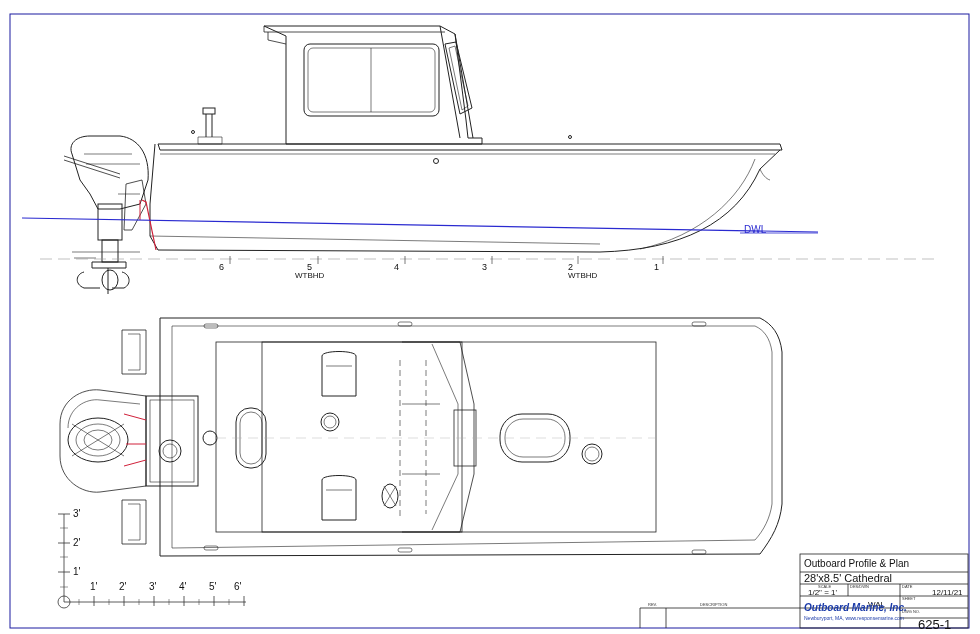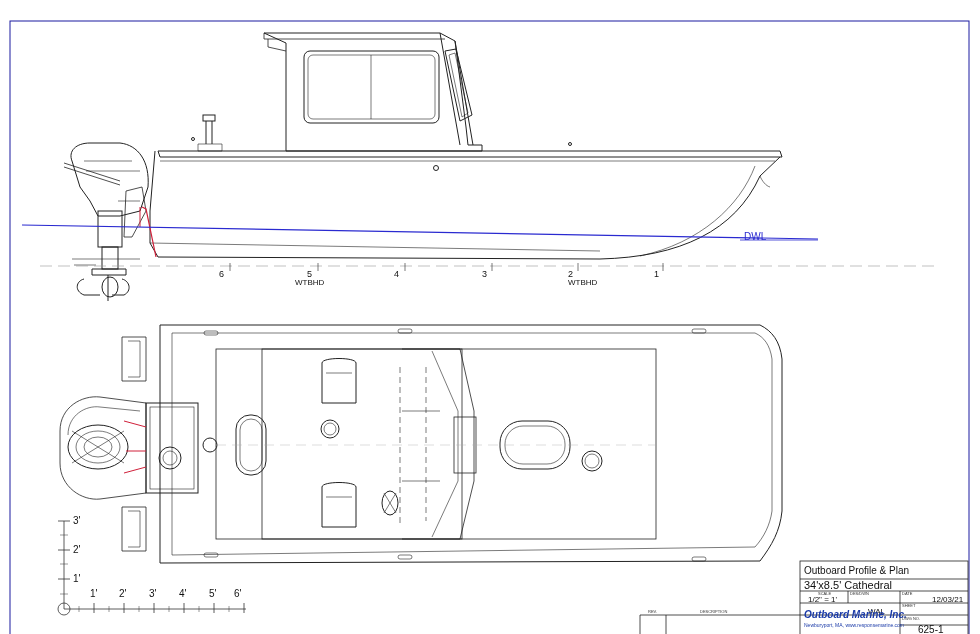--- a/index.html
+++ b/index.html
@@ -1,17 +1,17 @@
 <!DOCTYPE html>
 <html><head>
 <meta charset="utf-8">
 <style>
   html, body { margin:0; padding:0; background:#ffffff; }
   body { width:980px; height:634px; position:relative; overflow:hidden; font-family:"Liberation Sans", sans-serif; }
-  .sheet { position:absolute; left:0; top:11px; width:980px; height:528px; }
+  .sheet { position:absolute; left:0; top:4px; width:980px; height:528px; }
   .tb-text { font-family:"Liberation Sans", sans-serif; position:absolute; color:#111; white-space:nowrap; }
   .tb-label { font-size:4px; color:#333; }
 </style>
 </head>
 <body>
 
 <div class="sheet">
 <svg width="980" height="634" viewBox="0 0 980 634" xmlns="http://www.w3.org/2000/svg">
 
   <rect x="10" y="10" width="959" height="614" fill="none" stroke="#1a1aa0" stroke-width="1"></rect>
@@ -206,27 +206,27 @@
 <span class="tb-text" style="left:149px;top:577px;font-size:10px;">3'</span>
 <span class="tb-text" style="left:179px;top:577px;font-size:10px;">4'</span>
 <span class="tb-text" style="left:209px;top:577px;font-size:10px;">5'</span>
 <span class="tb-text" style="left:234px;top:577px;font-size:10px;">6'</span>
 <span class="tb-text" style="left:73px;top:562px;font-size:10px;">1'</span>
 <span class="tb-text" style="left:73px;top:533px;font-size:10px;">2'</span>
 <span class="tb-text" style="left:73px;top:504px;font-size:10px;">3'</span>
 
 
 <span class="tb-text" style="left:804px;top:554px;font-size:10px;">Outboard Profile &amp; Plan</span>
-<span class="tb-text" style="left:804px;top:568px;font-size:11px;">34'x8.5' Cathedral</span>
+<span class="tb-text" style="left:804px;top:568px;font-size:11px;">28'x8.5' Cathedral</span>
 <span class="tb-text tb-label" style="left:818px;top:580px;">SCALE</span>
 <span class="tb-text" style="left:808px;top:584px;font-size:8px;">1/2" = 1'</span>
 <span class="tb-text tb-label" style="left:850px;top:580px;">DES/DWN</span>
 <span class="tb-text" style="left:868px;top:584px;font-size:8px;margin-top:12px;">WAL</span>
 <span class="tb-text tb-label" style="left:902px;top:580px;">DATE</span>
-<span class="tb-text" style="left:932px;top:584px;font-size:8px;">12/03/21</span>
+<span class="tb-text" style="left:932px;top:584px;font-size:8px;">12/11/21</span>
 <span class="tb-text tb-label" style="left:902px;top:592px;">SHEET</span>
 <span class="tb-text" style="left:804px;top:598px;font-size:10px;font-weight:bold;font-style:italic;color:#1a3aa8;">Outboard Marine, Inc.</span>
 <span class="tb-text" style="left:804px;top:611px;font-size:5px;color:#1a3aa8;">Newburyport, MA,  www.responsemarine.com</span>
 <span class="tb-text tb-label" style="left:902px;top:605px;">DWG NO.</span>
-<span class="tb-text" style="left:918px;top:613px;font-size:10px;">625-1</span>
+<span class="tb-text" style="left:918px;top:613px;font-size:13px;">625-1</span>
 <span class="tb-text tb-label" style="left:648px;top:598px;">REV.</span>
 <span class="tb-text tb-label" style="left:700px;top:598px;">DESCRIPTION</span>
 </div>
 
 </body></html>

